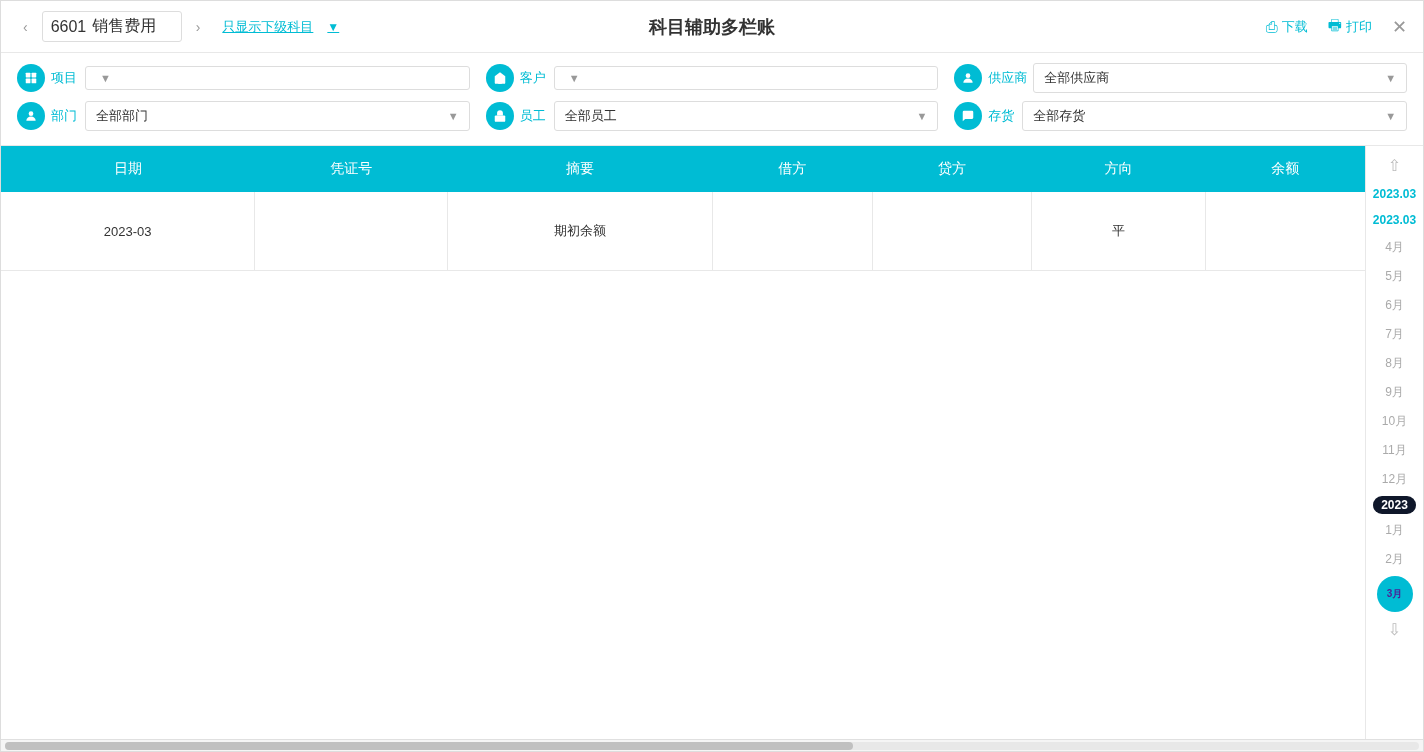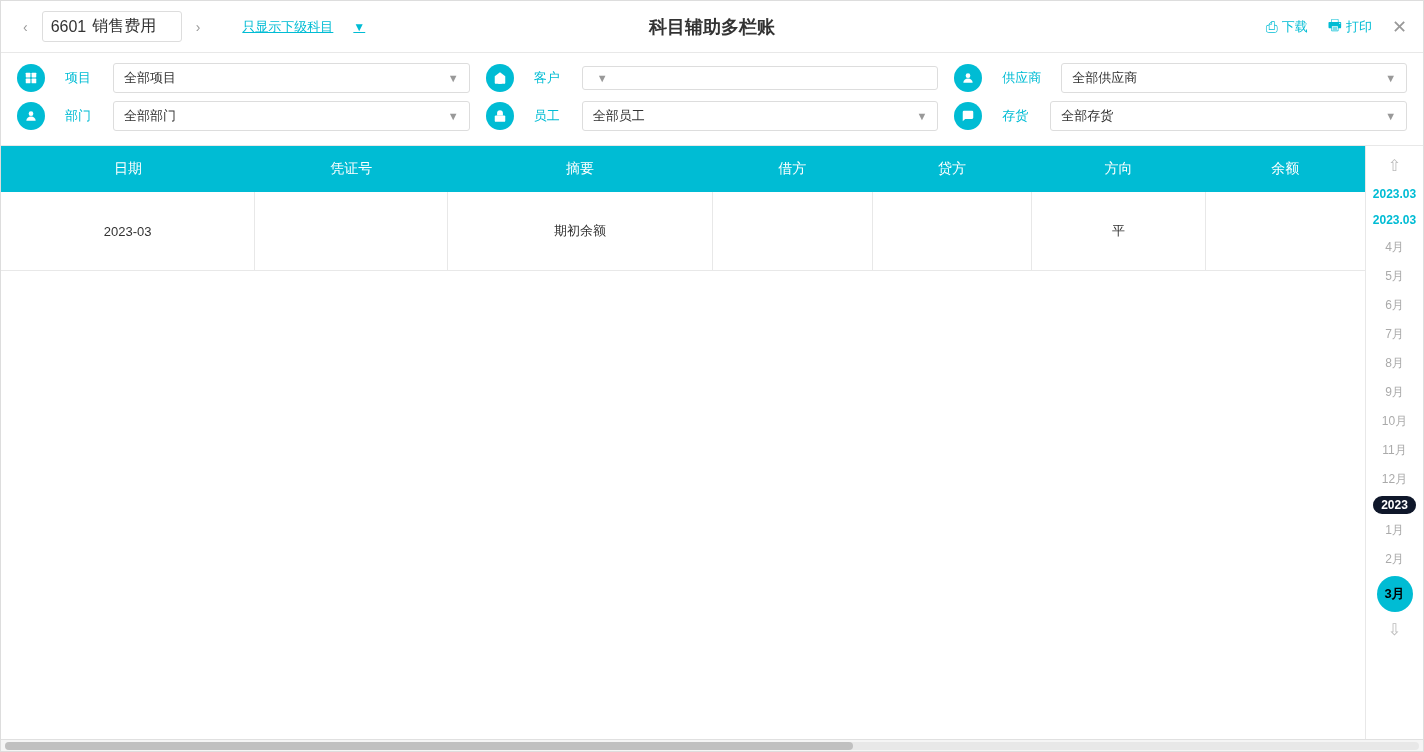--- a/index.html
+++ b/index.html
@@ -53,22 +53,22 @@
       gap: 6px;
       min-width: 140px;
     }
     .account-code-text {
       color: #333;
       font-size: 16px;
     }
     .show-sub {
       display: flex;
       align-items: center;
-      gap: 20px;
-      margin-left: 28px;
+      gap: 14px;
+      margin-left: 8px;
       color: #00bcd4;
       text-decoration: underline;
       cursor: pointer;
       font-size: 13px;
     }
     .show-sub-arrow {
       color: #00bcd4;
       font-size: 12px;
     }
     .title-center {
@@ -109,21 +109,21 @@
     .filter-row {
       display: flex;
       align-items: center;
       gap: 16px;
       margin-bottom: 8px;
     }
     .filter-row:last-child { margin-bottom: 4px; }
     .filter-item {
       display: flex;
       align-items: center;
-      gap: 20px;
+      gap: 6px;
       flex: 1;
     }
     .filter-icon {
       width: 28px;
       height: 28px;
       border-radius: 50%;
       background: #00bcd4;
       display: flex;
       align-items: center;
       justify-content: center;
@@ -223,29 +223,29 @@
       align-items: center;
       justify-content: center;
       padding: 6px 0;
       cursor: pointer;
       color: #aaa;
       font-size: 12px;
       position: relative;
     }
     .month-item.selected {
       background: #00bcd4;
-      color: #000000;
+      color: #4c1d95;
       border-radius: 50%;
       width: 36px;
       height: 36px;
       margin: 2px auto;
       display: flex;
       align-items: center;
       justify-content: center;
-      font-size: 13px;
+      font-size: 10px;
       font-weight: bold;
     }
     
     .bottom-scrollbar {
       height: 12px;
       background: #f5f5f5;
       border-top: 1px solid #e0e0e0;
       display: flex;
       align-items: center;
       padding: 0 4px;
@@ -313,21 +313,20 @@
         <div class="filter-icon">
           <svg width="14" height="14" viewBox="0 0 24 24" fill="white">
             <rect x="3" y="3" width="8" height="8" rx="1"></rect>
               <rect x="13" y="3" width="8" height="8" rx="1"></rect>
               <rect x="3" y="13" width="8" height="8" rx="1"></rect>
               <rect x="13" y="13" width="8" height="8" rx="1"></rect>
           </svg>
         </div>
         <span class="filter-label">项目</span>
         <div class="filter-select">
-          <span class="filter-select-text">全部项目</span>
           <span class="filter-select-arrow">▼</span>
         </div>
       </div>
       <div class="filter-item">
         <div class="filter-icon">
           <svg width="14" height="14" viewBox="0 0 24 24" fill="white">
             <path d="M3 9l9-7 9 7v11a2 2 0 01-2 2H5a2 2 0 01-2-2z"></path>
               <polyline points="9 22 9 12 15 12 15 22"></polyline>
           </svg>
         </div>

